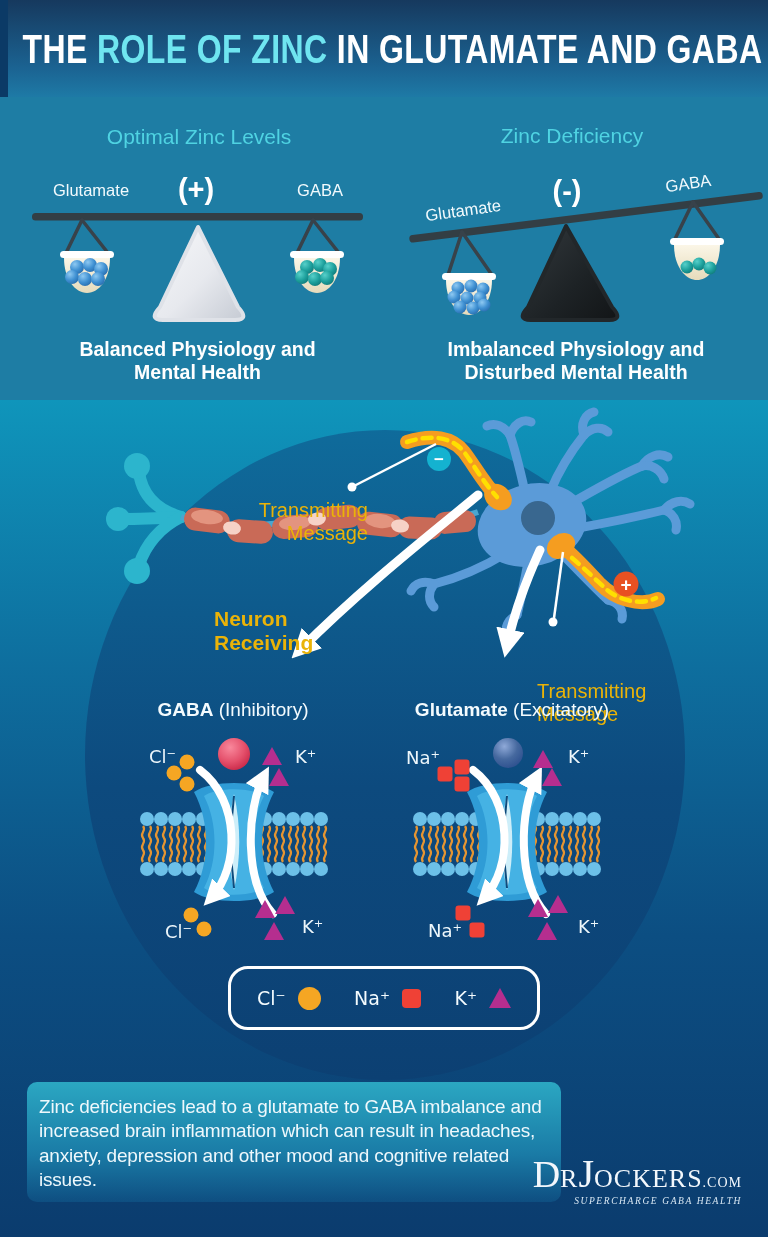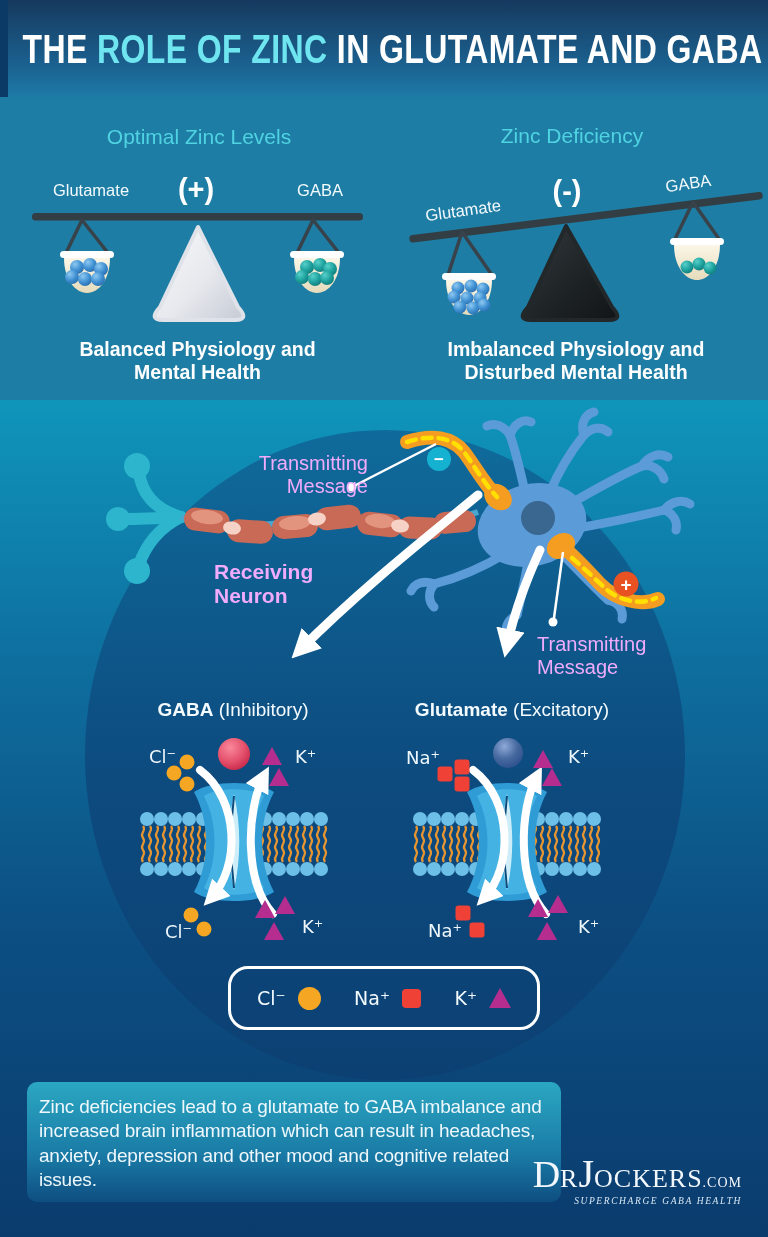--- a/index.html
+++ b/index.html
@@ -19,21 +19,21 @@
   .panel-svg{position:absolute;top:97px;width:384px;height:303px;}
   .svg-text{font-family:"Liberation Sans","DejaVu Sans",sans-serif;}
   .caption{position:absolute;text-align:center;font-weight:bold;font-size:19.5px;line-height:1.18;color:#fff;}
 
   
   .lower-bg{position:absolute;left:0;top:400px;width:768px;height:837px;
             background:linear-gradient(180deg,#0f95bb 0%,#0e6e9e 32%,#0c4e82 64%,#0b3c6e 100%);}
   .big-circle{position:absolute;left:85px;top:430px;width:600px;height:650px;border-radius:50%;
               background:linear-gradient(180deg,#0f6b9b 0%,#0d4a7e 55%,#0c4073 100%);}
   .neuron-svg{position:absolute;left:0;top:400px;width:768px;height:300px;}
-  .nlabel{position:absolute;font-size:20px;line-height:1.15;color:#f0abfc;}
+  .nlabel{position:absolute;font-size:20px;line-height:1.15;color:#eab308;margin-top:47px;}
   .nlabel.right{text-align:right;}
   .nlabel.bold{font-weight:bold;font-size:21px;}
 
   .chan-title{position:absolute;top:699px;width:270px;text-align:center;font-size:19px;color:#f4fbfe;}
   .chan-title b{font-weight:800;}
   .chan-svg{position:absolute;top:730px;width:270px;height:230px;overflow:visible;}
 
   
   .legend{position:absolute;left:228px;top:966px;width:312px;height:64px;border:3px solid #fff;
           border-radius:20px;box-sizing:border-box;display:flex;align-items:center;
@@ -342,22 +342,22 @@
       <circle cx="626" cy="184" r="12.5" fill="#e85122"></circle>
       <text x="626" y="191" text-anchor="middle" font-size="19" font-weight="bold" fill="#ffffff" class="svg-text">+</text>
     </g>
   </svg>
 
   <div class="nlabel right" style="left:180px;top:452px;width:188px">
     <div>Transmitting</div>
     <div>Message</div>
   </div>
   <div class="nlabel bold" style="left:214px;top:560px;width:160px">
+    <div>Neuron</div>
     <div>Receiving</div>
-    <div>Neuron</div>
   </div>
   <div class="nlabel" style="left:537px;top:633px;width:160px">
     <div>Transmitting</div>
     <div>Message</div>
   </div>
 
   <div class="chan-title" style="left:98px"><b>GABA</b><span> (Inhibitory)</span></div>
   <div class="chan-title" style="left:377px"><b>Glutamate</b><span> (Excitatory)</span></div>
 
   <svg class="chan-svg" style="left:99px" viewBox="0 0 270 230">

